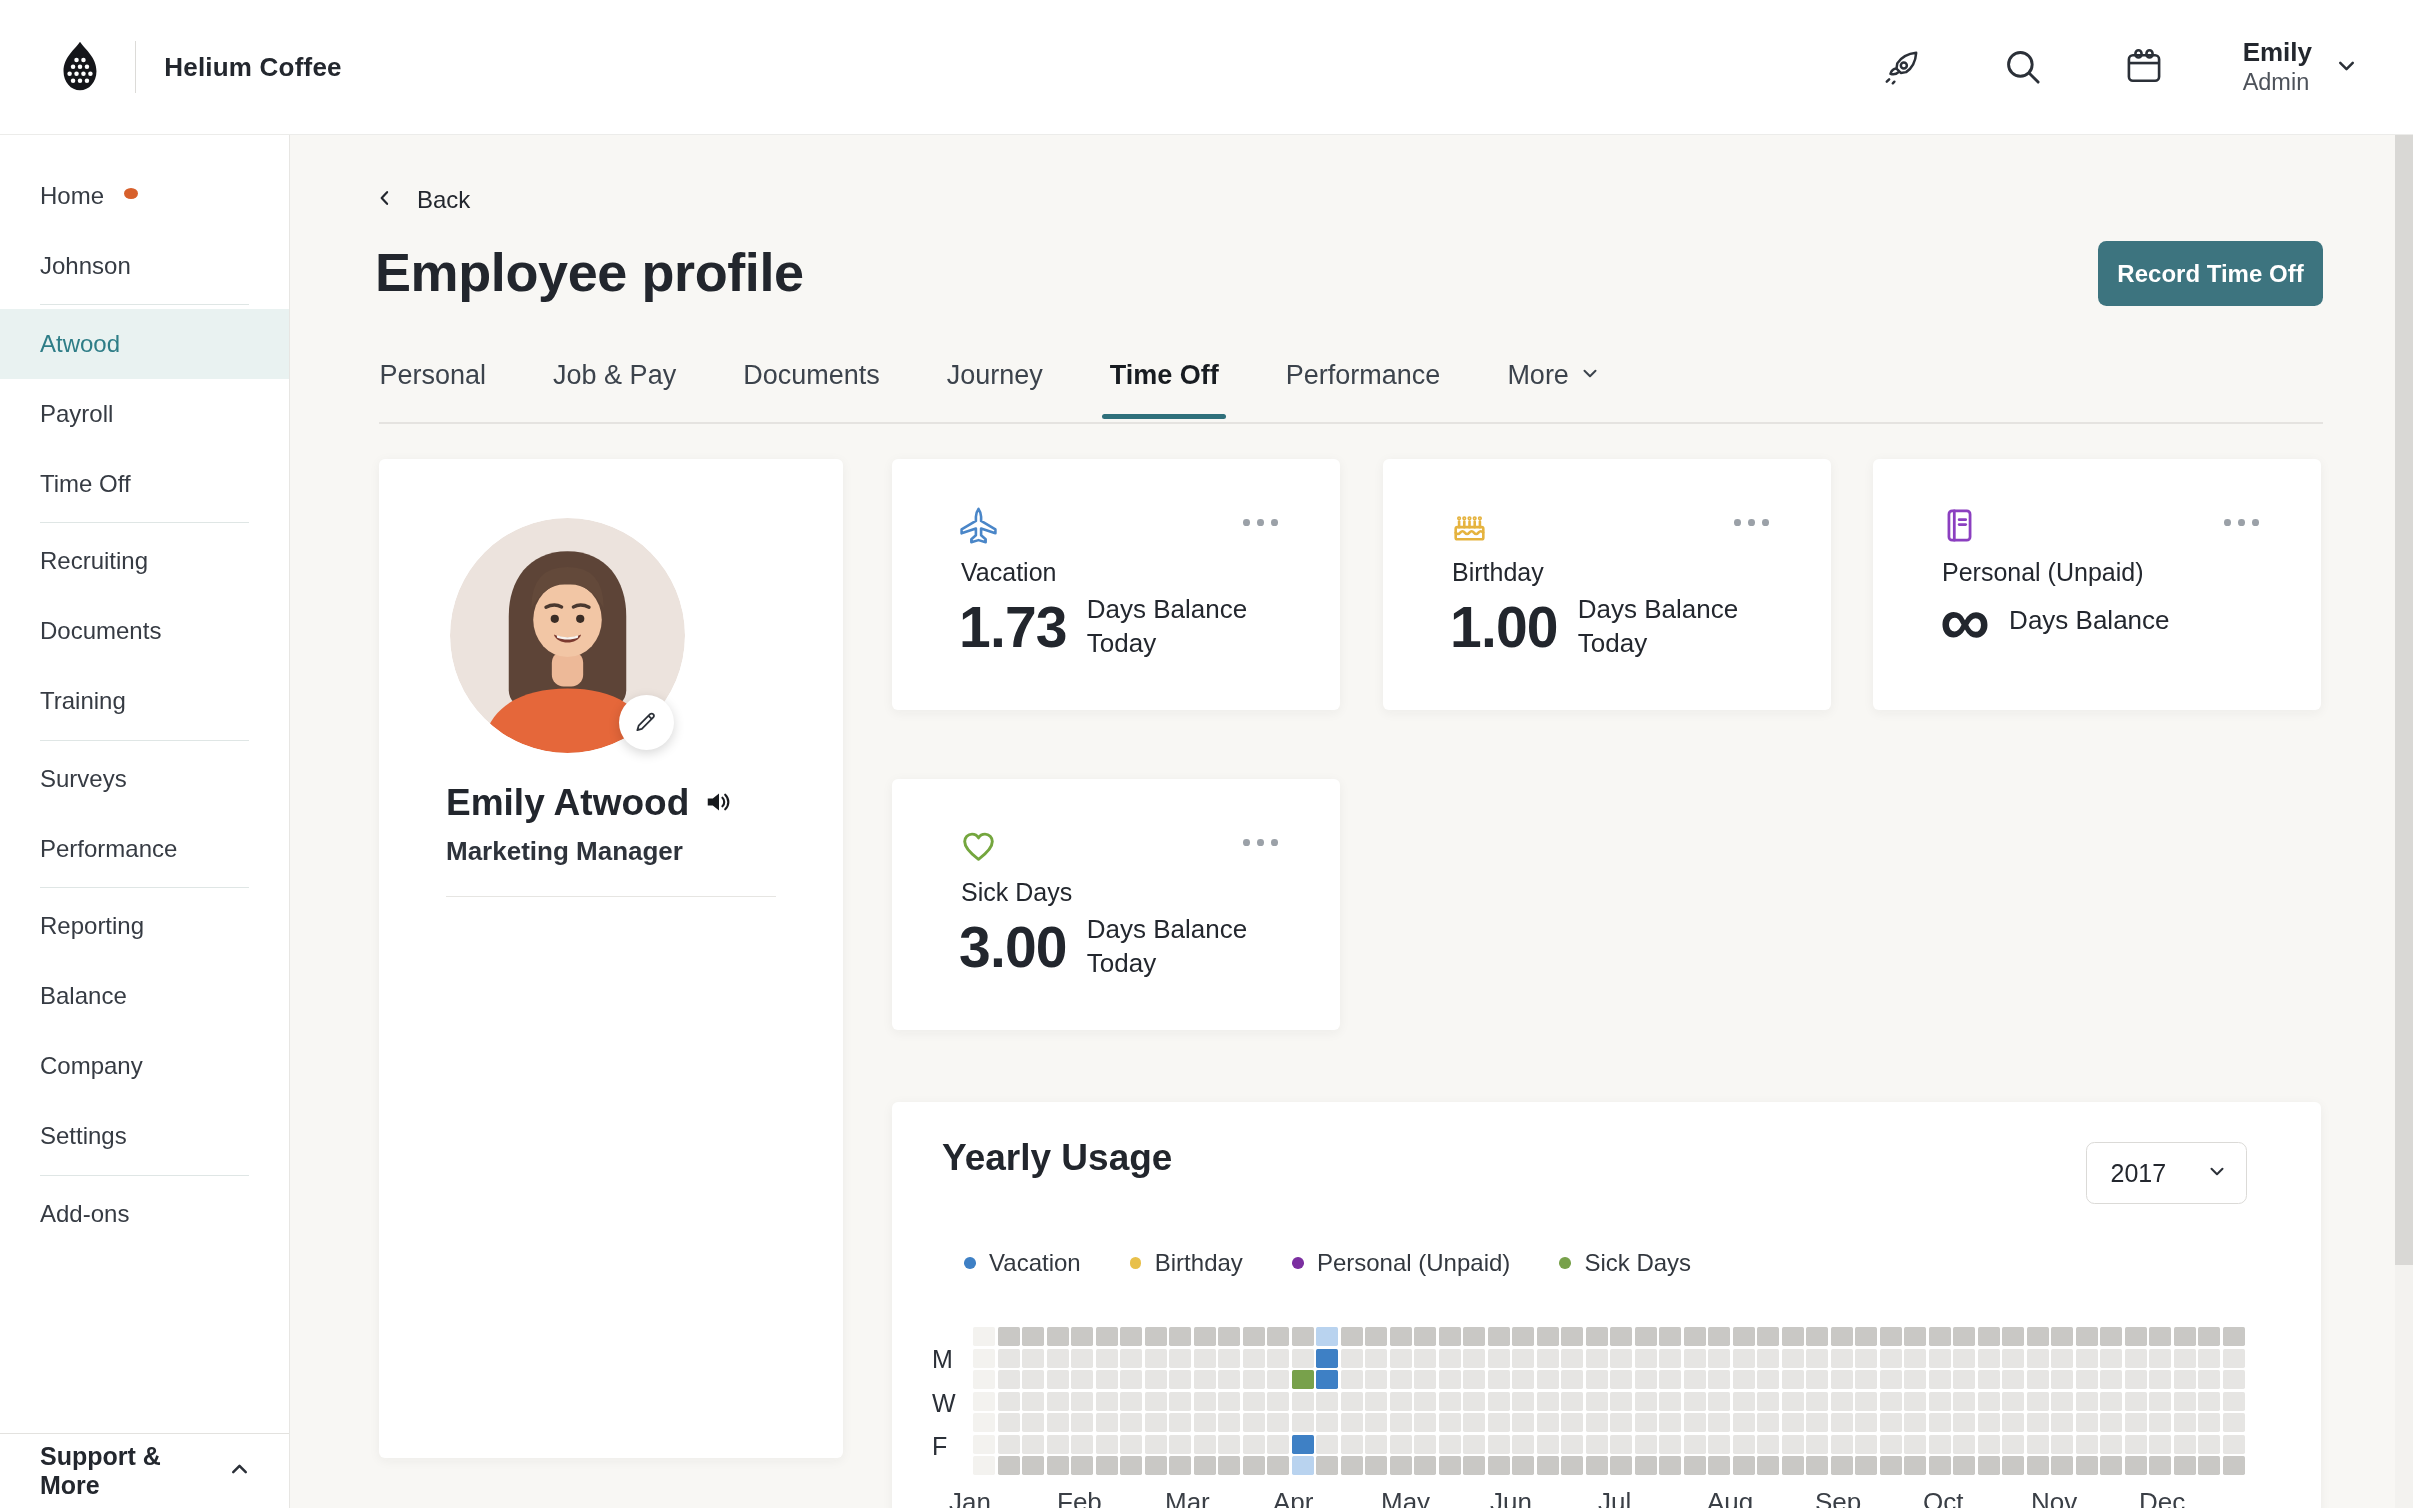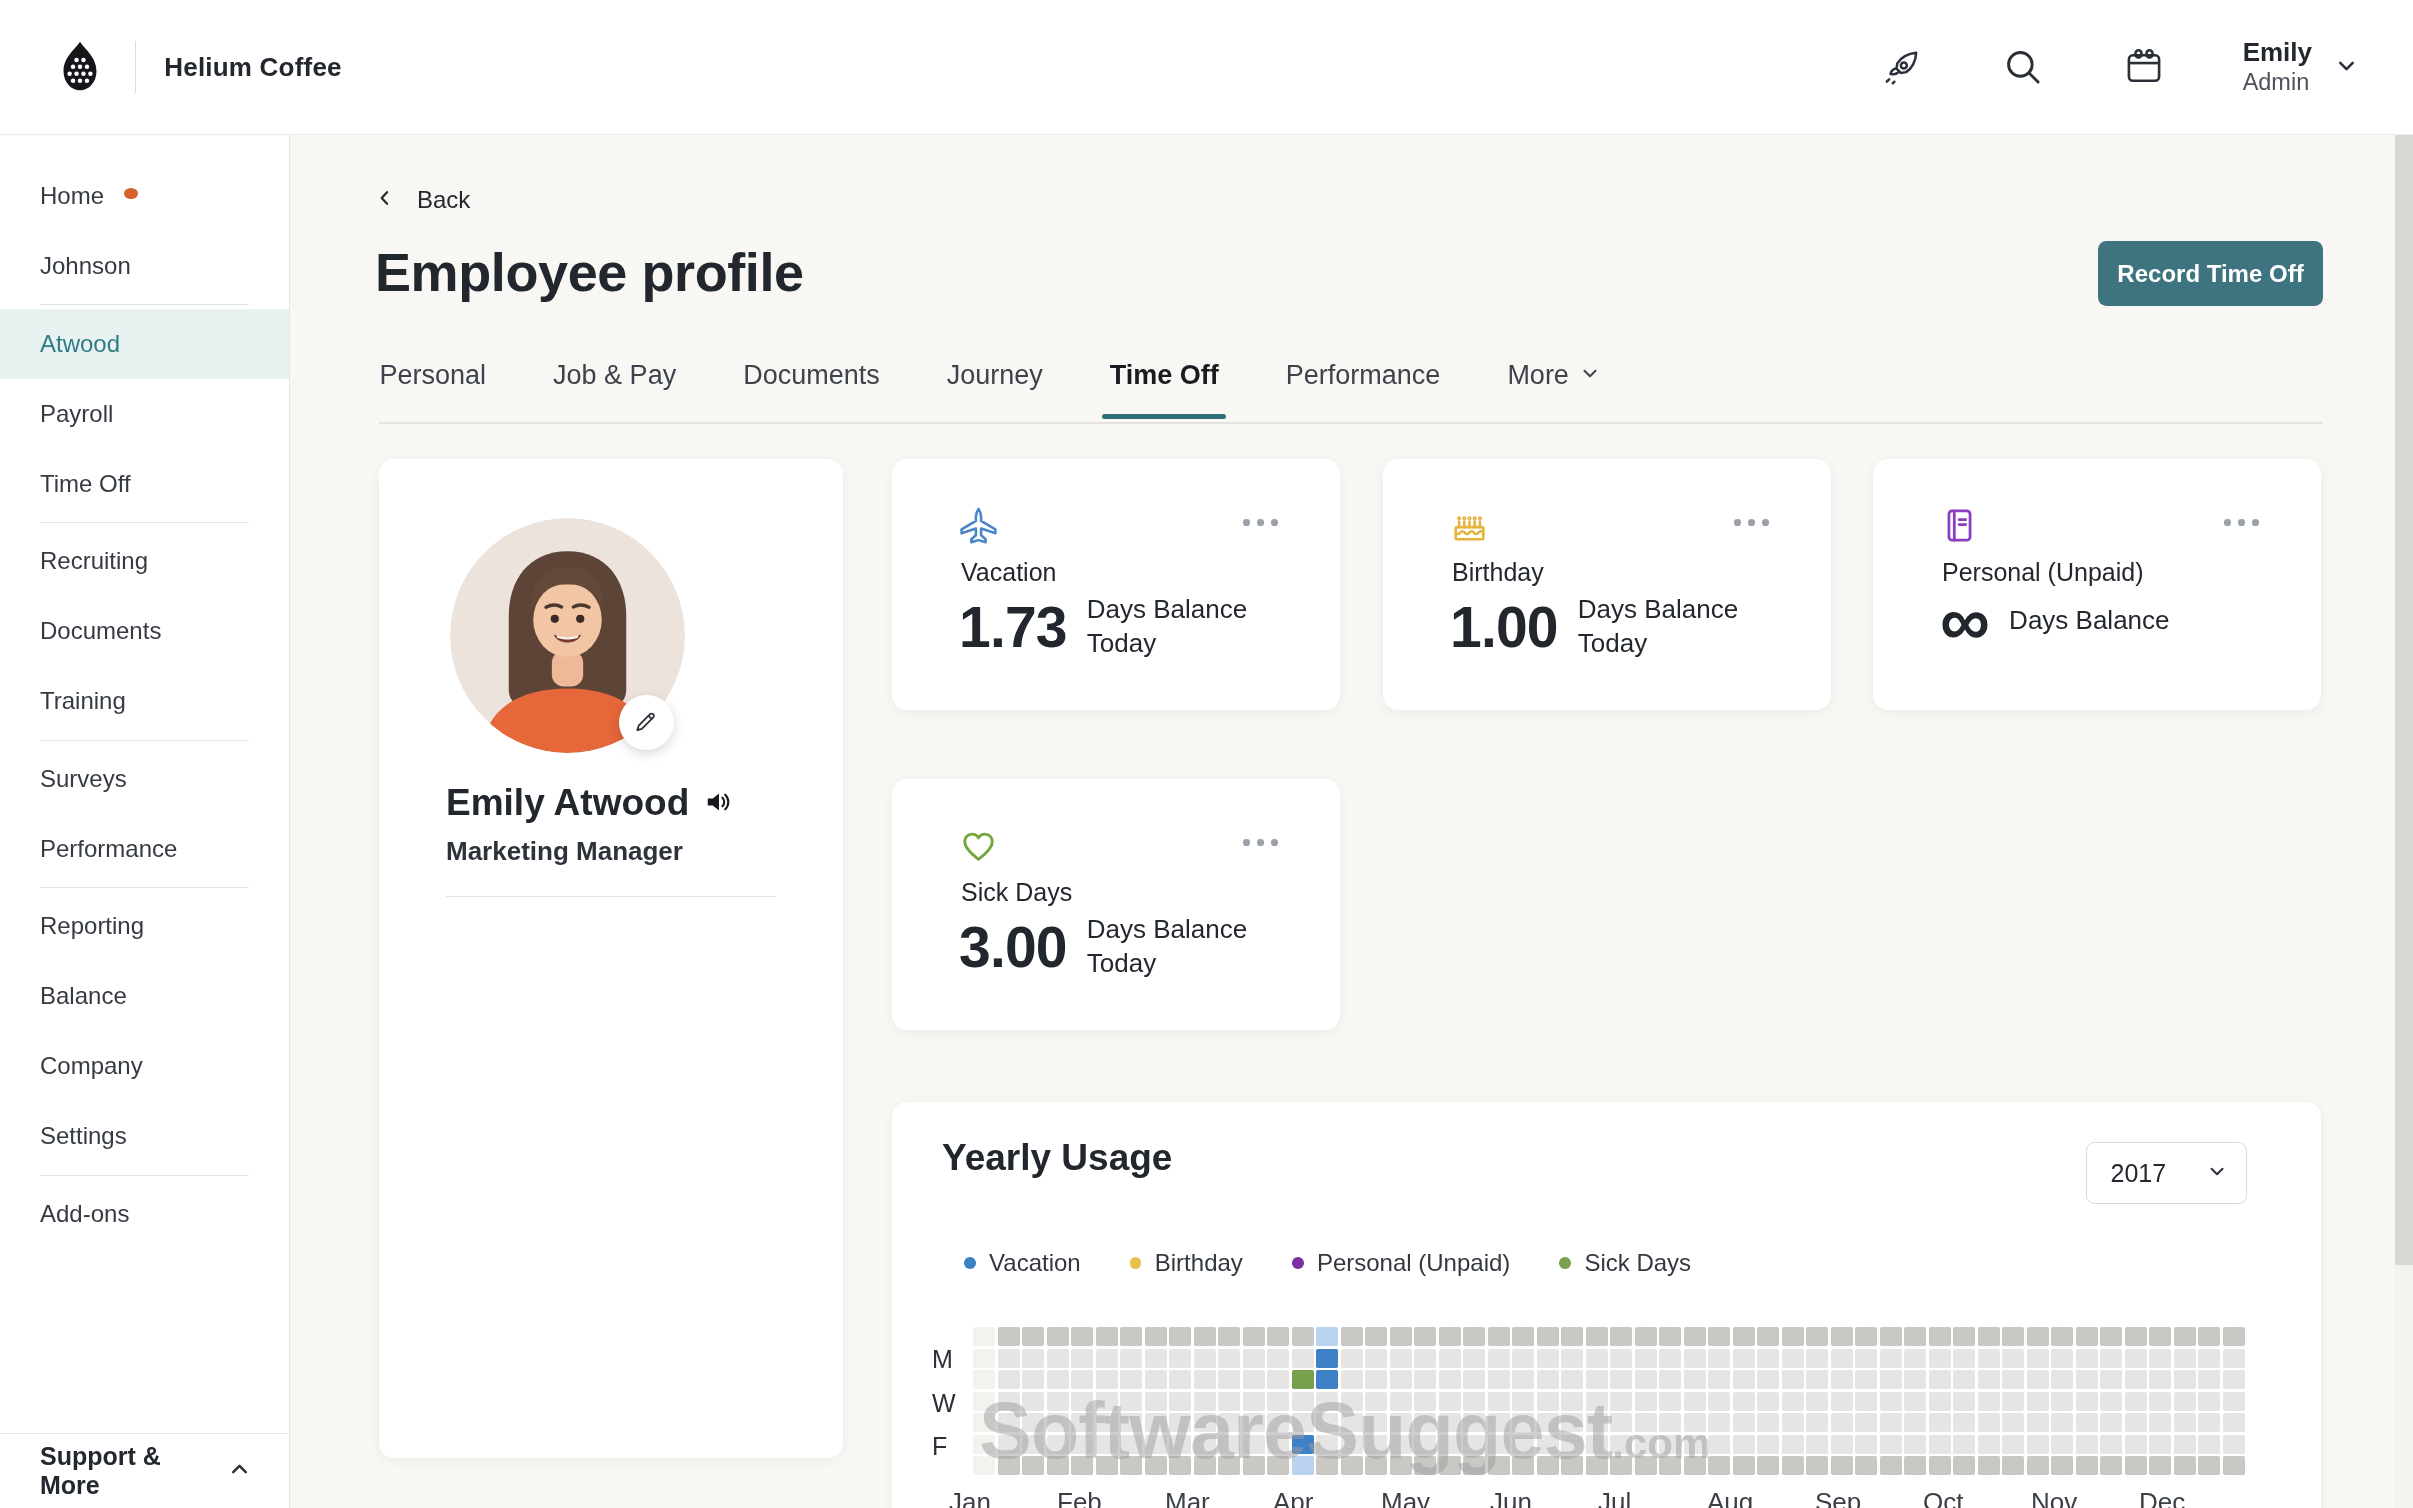--- a/index.html
+++ b/index.html
@@ -33,21 +33,21 @@
   
   .back-link{left:375px;top:186px;display:flex;align-items:center;gap:22px;font-size:24px;font-weight:500;color:#23272e;cursor:pointer;}
   .page-title{left:375px;top:241px;font-size:54px;font-weight:700;color:#22262d;letter-spacing:-0.4px;}
   .record-btn{left:2098px;top:241px;width:225px;height:65px;background:#3d747f;border-radius:8.4px;color:#fff;font-size:24px;font-weight:600;display:flex;align-items:center;justify-content:center;cursor:pointer;}
   .tabs{left:372px;top:360px;display:flex;column-gap:52px;}
   .tab{font-size:27px;font-weight:500;color:#3c434c;padding:0 7.5px 25px 7.5px;cursor:pointer;display:flex;align-items:center;gap:10px;position:relative;}
   .tab.active{color:#181c21;font-weight:700;}
   .tab.active::after{content:"";position:absolute;left:0;right:0;bottom:-2.5px;height:5px;background:#2f707b;border-radius:2.5px;}
   .tabs-rule{left:379px;top:422px;width:1944px;height:1.7px;background:#e5e3e0;}
   
-  .card{position:absolute;background:#fff;border-radius:15px;box-shadow:0 2.5px 11.7px rgba(40,40,40,.05);}
+  .card{position:absolute;background:#fff;border-radius:6px;box-shadow:0 2.5px 11.7px rgba(40,40,40,.05);}
   .profile-card{left:379px;top:459px;width:464px;height:999px;}
   .avatar{position:absolute;left:71px;top:59px;width:235px;height:235px;border-radius:50%;overflow:hidden;}
   .edit-btn{position:absolute;left:240px;top:236px;width:55px;height:55px;border-radius:50%;background:#fff;box-shadow:0 3.4px 11.7px rgba(0,0,0,.16);display:flex;align-items:center;justify-content:center;cursor:pointer;}
   .p-name-row{position:absolute;left:67px;top:323px;display:flex;align-items:center;gap:15px;}
   .p-name{font-size:37px;font-weight:700;color:#22262d;}
   .p-job{position:absolute;left:67px;top:377px;font-size:26px;font-weight:600;color:#2e333b;}
   .p-divider{position:absolute;left:67px;top:437px;width:330px;height:0.8px;background:#e6e5e2;}
   .p-fields{position:absolute;left:67px;top:466px;}
   .p-field{margin-bottom:37px;}
   .p-label{font-size:23.5px;color:#595f66;margin-bottom:17px;}
@@ -784,22 +784,18 @@
       <div class="hm-month" style="left: 381px;">Apr</div>
       <div class="hm-month" style="left: 489px;">May</div>
       <div class="hm-month" style="left: 598px;">Jun</div>
       <div class="hm-month" style="left: 706px;">Jul</div>
       <div class="hm-month" style="left: 815px;">Aug</div>
       <div class="hm-month" style="left: 923px;">Sep</div>
       <div class="hm-month" style="left: 1031px;">Oct</div>
       <div class="hm-month" style="left: 1139px;">Nov</div>
       <div class="hm-month" style="left: 1247px;">Dec</div>
     </div>
-  <div class="watermark">
-    <span class="wm-main">SoftwareSuggest</span>
-      <span class="wm-suffix">.com</span>
-  </div>
 </div>
 
 <div class="scrollbar-track">
   <div class="scrollbar-thumb"></div>
 </div>
 
 
 </body></html>

